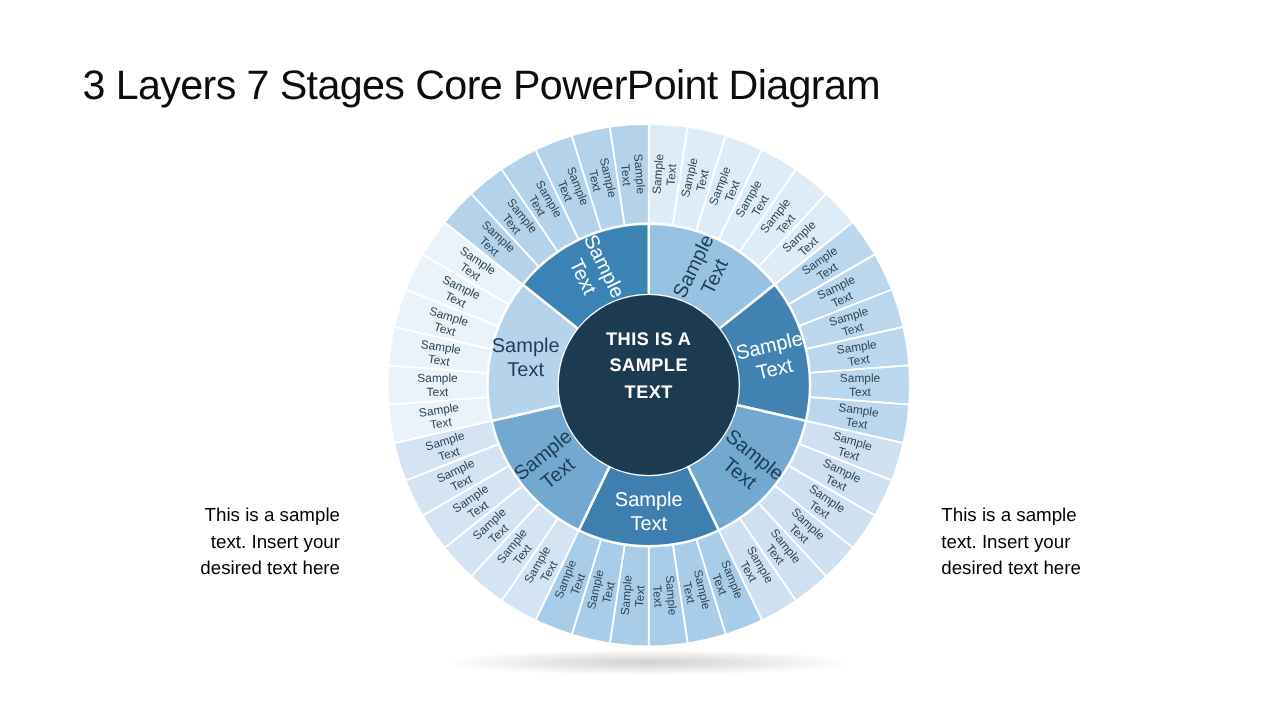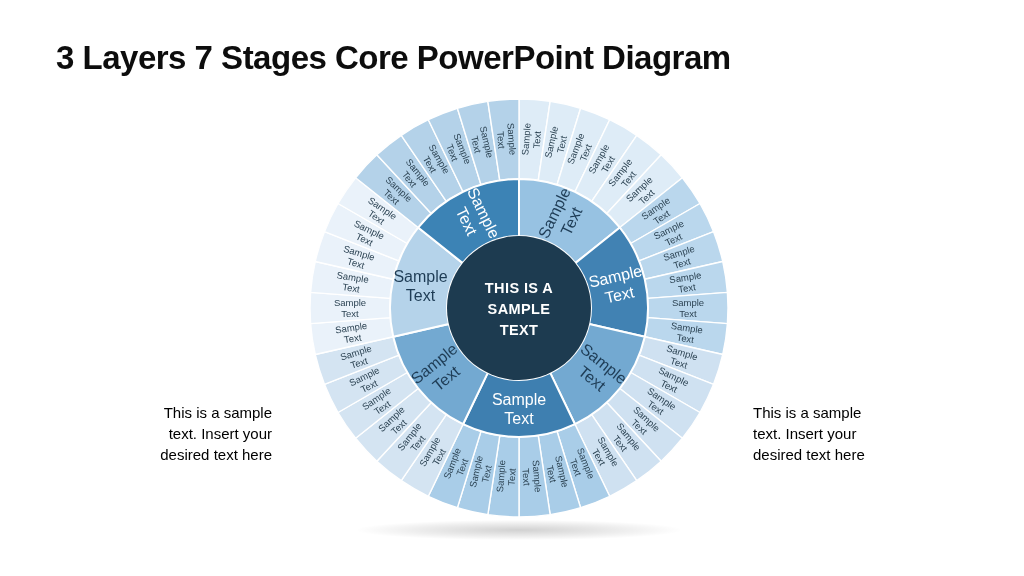--- a/index.html
+++ b/index.html
@@ -1,40 +1,40 @@
 <!DOCTYPE html>
 <html><head>
 <meta charset="utf-8">
 <style>
   html,body{margin:0;padding:0;background:#fff;}
   #slide{
     position:relative;width:1024px;height:576px;background:#ffffff;
     overflow:hidden;font-family:"Liberation Sans",sans-serif;
   }
   #slide-title{
-    position:absolute;left:50px;top:33px;margin:6px;
-    font-size:33px;font-weight:700;letter-spacing:-0.5px;color:#0d0d0d;
+    position:absolute;left:50px;top:33px;margin:16px;
+    font-size:33px;font-weight:400;letter-spacing:-0.5px;color:#0d0d0d;
     white-space:nowrap;
   }
   .caption{
     position:absolute;top:402px;font-size:15px;line-height:21px;color:#000000;
   }
   #caption-left{left:112px;width:160px;text-align:right;}
   #caption-right{left:753px;width:170px;text-align:left;}
   #diagram-shadow{
     position:absolute;left:358px;top:520px;width:322px;height:20px;
     background:radial-gradient(ellipse at center, rgba(0,0,0,0.18) 0%, rgba(0,0,0,0.07) 45%, rgba(0,0,0,0) 72%);
   }
   #wheel{position:absolute;left:299px;top:88px;width:440px;height:440px;}
   #wheel-svg{position:absolute;left:0;top:0;}
   #wheel-svg text{font-family:"Liberation Sans",sans-serif;}
   #center-text{
     position:absolute;left:155px;top:174px;width:130px;
     text-align:center;color:#ffffff;font-weight:700;font-size:14.5px;
-    line-height:21px;letter-spacing:0.4px;margin-top:16px;
+    line-height:21px;letter-spacing:0.4px;
   }
 </style>
 </head>
 <body>
 
 <div id="slide">
 
   <h1 id="slide-title">3 Layers 7 Stages Core PowerPoint Diagram</h1>
 
   <div class="caption" id="caption-left">

